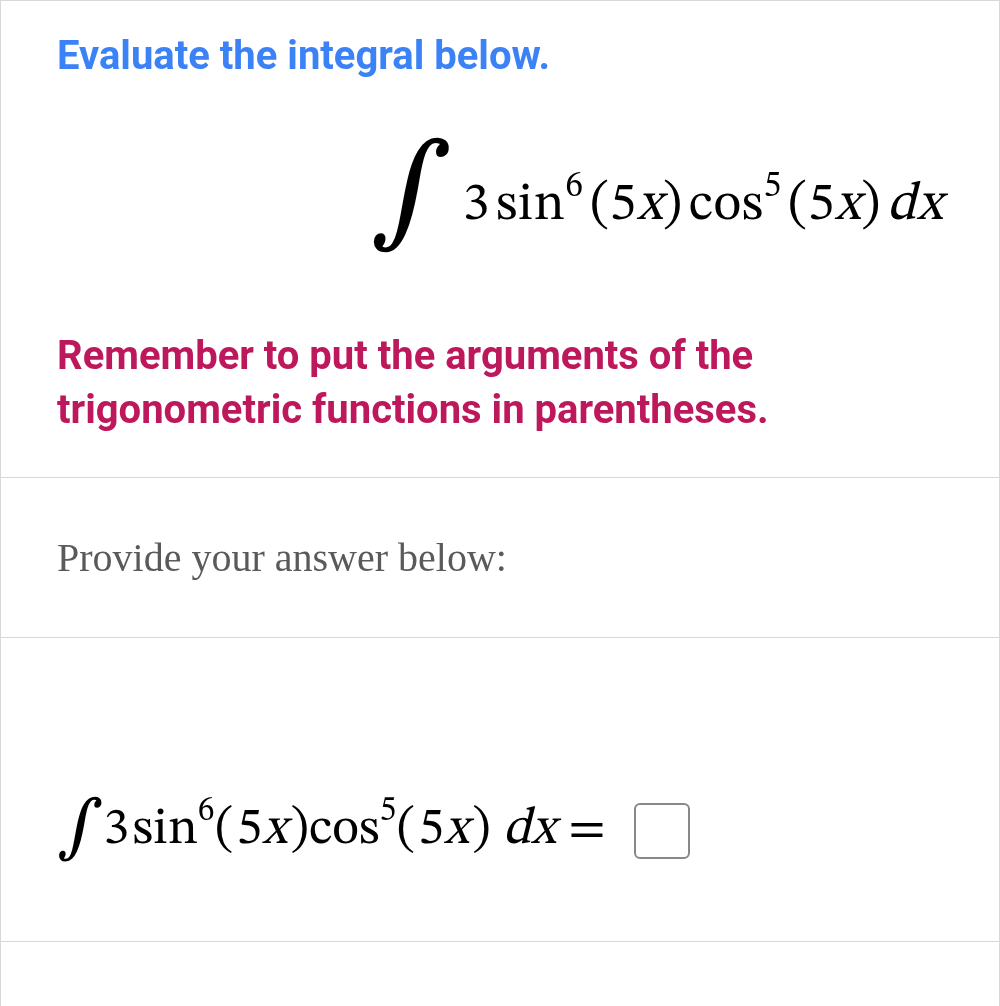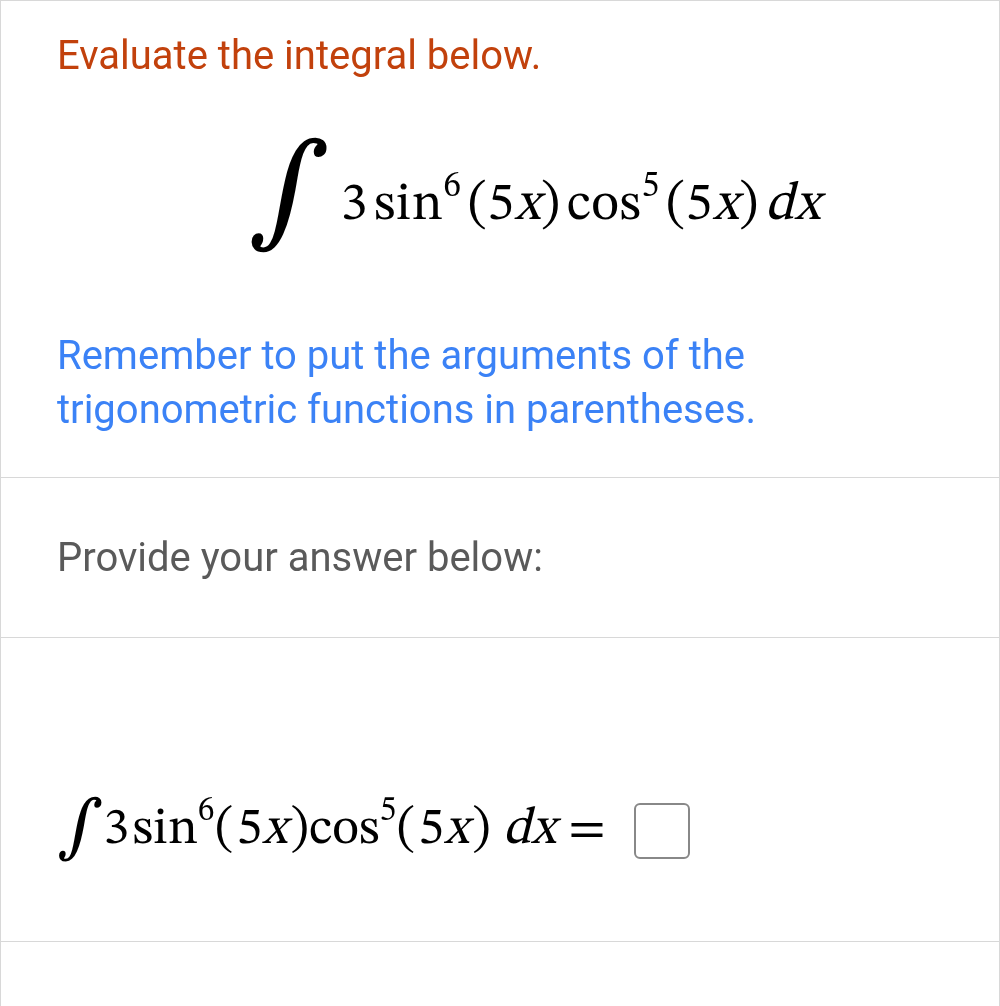--- a/index.html
+++ b/index.html
@@ -19,29 +19,29 @@
     border-right: 1px solid #d8d8d8;
     border-top: 1px solid #d8d8d8;
     height: 100%;
   }
   .section-1 {
     padding: 28px 56px 40px 56px;
     border-bottom: 1px solid #d8d8d8;
   }
   .prompt-text {
     font-size: 40px;
-    font-weight: 400;
+    font-weight: 700;
     line-height: 1.35;
-    color: #c2410c;
+    color: #3b82f6;
   }
   .integral-display {
     font-family: "Cambria Math", "STIX Two Math", "Latin Modern Math", "Times New Roman", serif;
     font-size: 54px;
     color: #000000;
-    text-align: center;
+    text-align: right;
     margin: 46px 0 50px 69px;
     white-space: nowrap;
     letter-spacing: 0.5px;
   }
   .integral-display .int-sym {
     font-size: 120px;
     display: inline-block;
     vertical-align: middle;
     position: relative;
     top: -10px;
@@ -56,27 +56,28 @@
     vertical-align: super;
     position: relative;
     top: -4px;
   }
   .integral-display .thin {
     display: inline-block;
     width: 6px;
   }
   .hint-text {
     font-size: 40px;
-    font-weight: 400;
+    font-weight: 700;
     line-height: 1.35;
-    color: #3b82f6;
+    color: #be185d;
   }
   .section-2 {
     padding: 56px 56px 56px 56px;
     border-bottom: 1px solid #d8d8d8;
+    font-family: Liberation Serif, serif;
   }
   .provide-text {
     font-size: 40px;
     font-weight: 400;
     color: #5a5a5a;
   }
   .section-3 {
     padding: 150px 56px 0 56px;
     border-bottom: 1px solid #d8d8d8;
     height: 304px;

